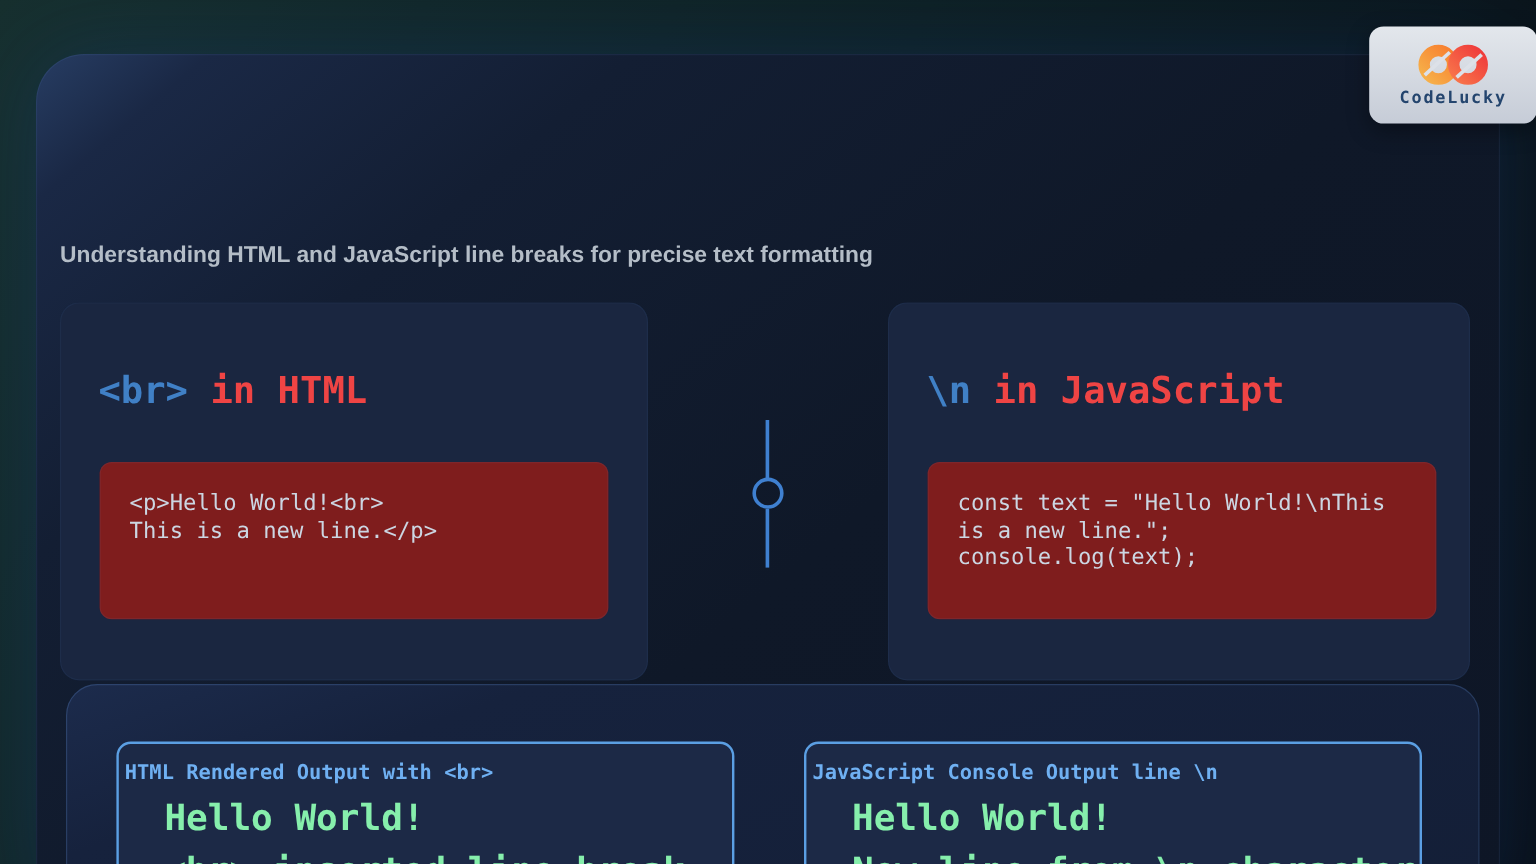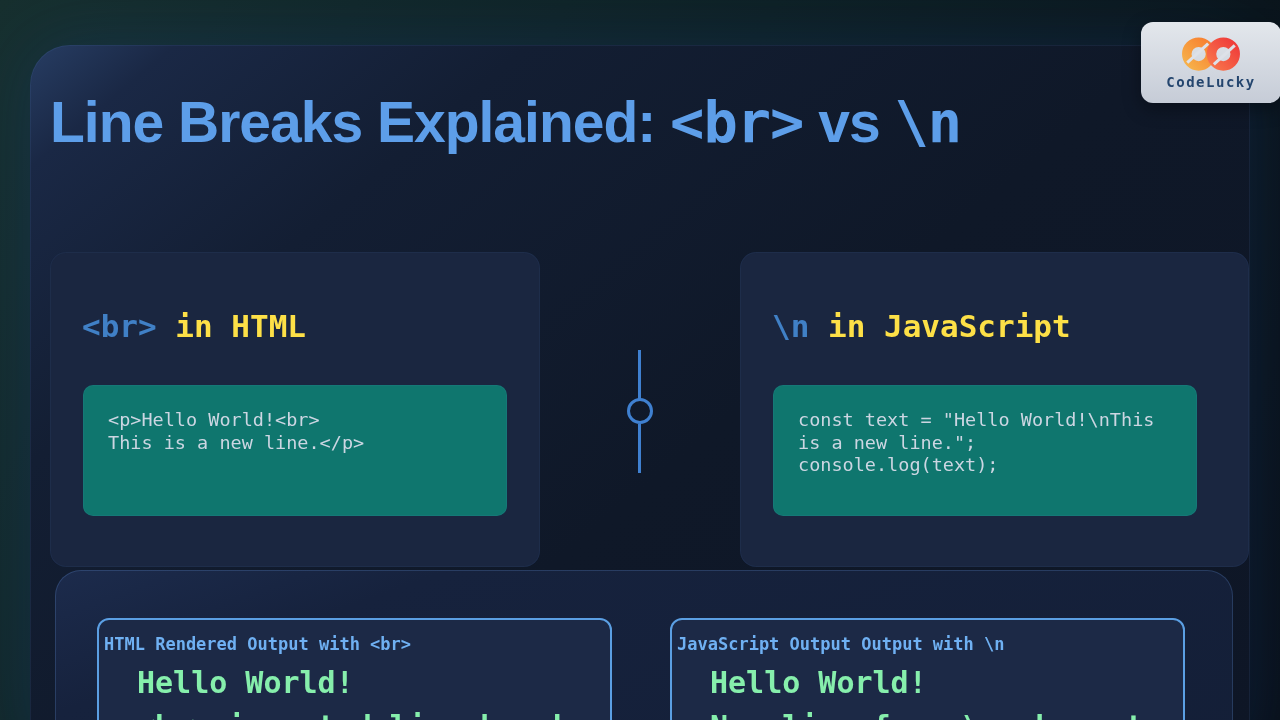--- a/index.html
+++ b/index.html
@@ -38,33 +38,33 @@
   }
 
   
   .card {
     position: absolute; top: 207px; height: 315px;
     border-radius: 16px;
     background: #1a2640;
     box-shadow: inset 0 0 0 1px rgba(90, 140, 210, 0.07);
   }
   .card-html { left: 20px;  width: 490px; }
-  .card-js   { left: 710px; width: 485px; padding-left: 24px; }
+  .card-js   { left: 710px; width: 485px; }
 
   .card-title {
     position: absolute; left: 32px; top: 56px;
     font-size: 31px; font-weight: bold; white-space: nowrap;
   }
   .card-title .kw   { color: #4080c6; }
-  .card-title .rest { color: #fde047; }
+  .card-title .rest { color: #ef4444; }
 
   .codeblock {
     position: absolute; left: 33px; top: 133px;
     width: 424px; height: 131px;
-    background: #0f766e; border-radius: 10px;
+    background: #7f1d1d; border-radius: 10px;
     box-shadow: inset 0 0 0 1px rgba(120, 170, 240, 0.07);
     overflow: hidden;
   }
   .codeblock pre {
     margin: 0; padding: 24px 25px;
     font-family: "DejaVu Sans Mono", monospace;
     font-size: 18.5px; line-height: 22.5px;
     color: #ccd6e2; white-space: pre;
   }
 
@@ -121,22 +121,22 @@
     font-family: "DejaVu Sans Mono", monospace;
     font-size: 14px; font-weight: bold; letter-spacing: 1.5px;
     color: #24456e;
   }
 </style>
 </head>
 <body>
 
 <div class="slide">
 
-  <h1 class="title"><span>Line Breaks Explained: </span><span class="tcode">&lt;br&gt;</span><span> vs </span><span class="tcode">\n</span></h1>
 
+  <div class="subtitle">Understanding HTML and JavaScript line breaks for precise text formatting</div>
 
   <section class="card card-html">
     <div class="card-title mono"><span class="kw">&lt;br&gt;</span> <span class="rest">in HTML</span></div>
     <div class="codeblock">
       <pre>&lt;p&gt;Hello World!&lt;br&gt;
 This is a new line.&lt;/p&gt;</pre>
     </div>
   </section>
 
   <section class="card card-js">
@@ -154,21 +154,21 @@
 
   <div class="results-panel">
 
     <div class="output-box left">
       <div class="output-label mono">HTML Rendered Output with &lt;br&gt;</div>
       <div class="output-line mono">Hello World!</div>
       <div class="output-line mono">&lt;br&gt; inserted line break</div>
     </div>
 
     <div class="output-box right">
-      <div class="output-label mono">JavaScript Output Output with \n</div>
+      <div class="output-label mono">JavaScript Console Output line \n</div>
       <div class="output-line mono">Hello World!</div>
       <div class="output-line mono">New line from \n character.</div>
     </div>
 
   </div>
 </div>
 
 <div class="logo-badge">
   <svg width="70" height="38" viewBox="0 0 72 40">
     <defs>

